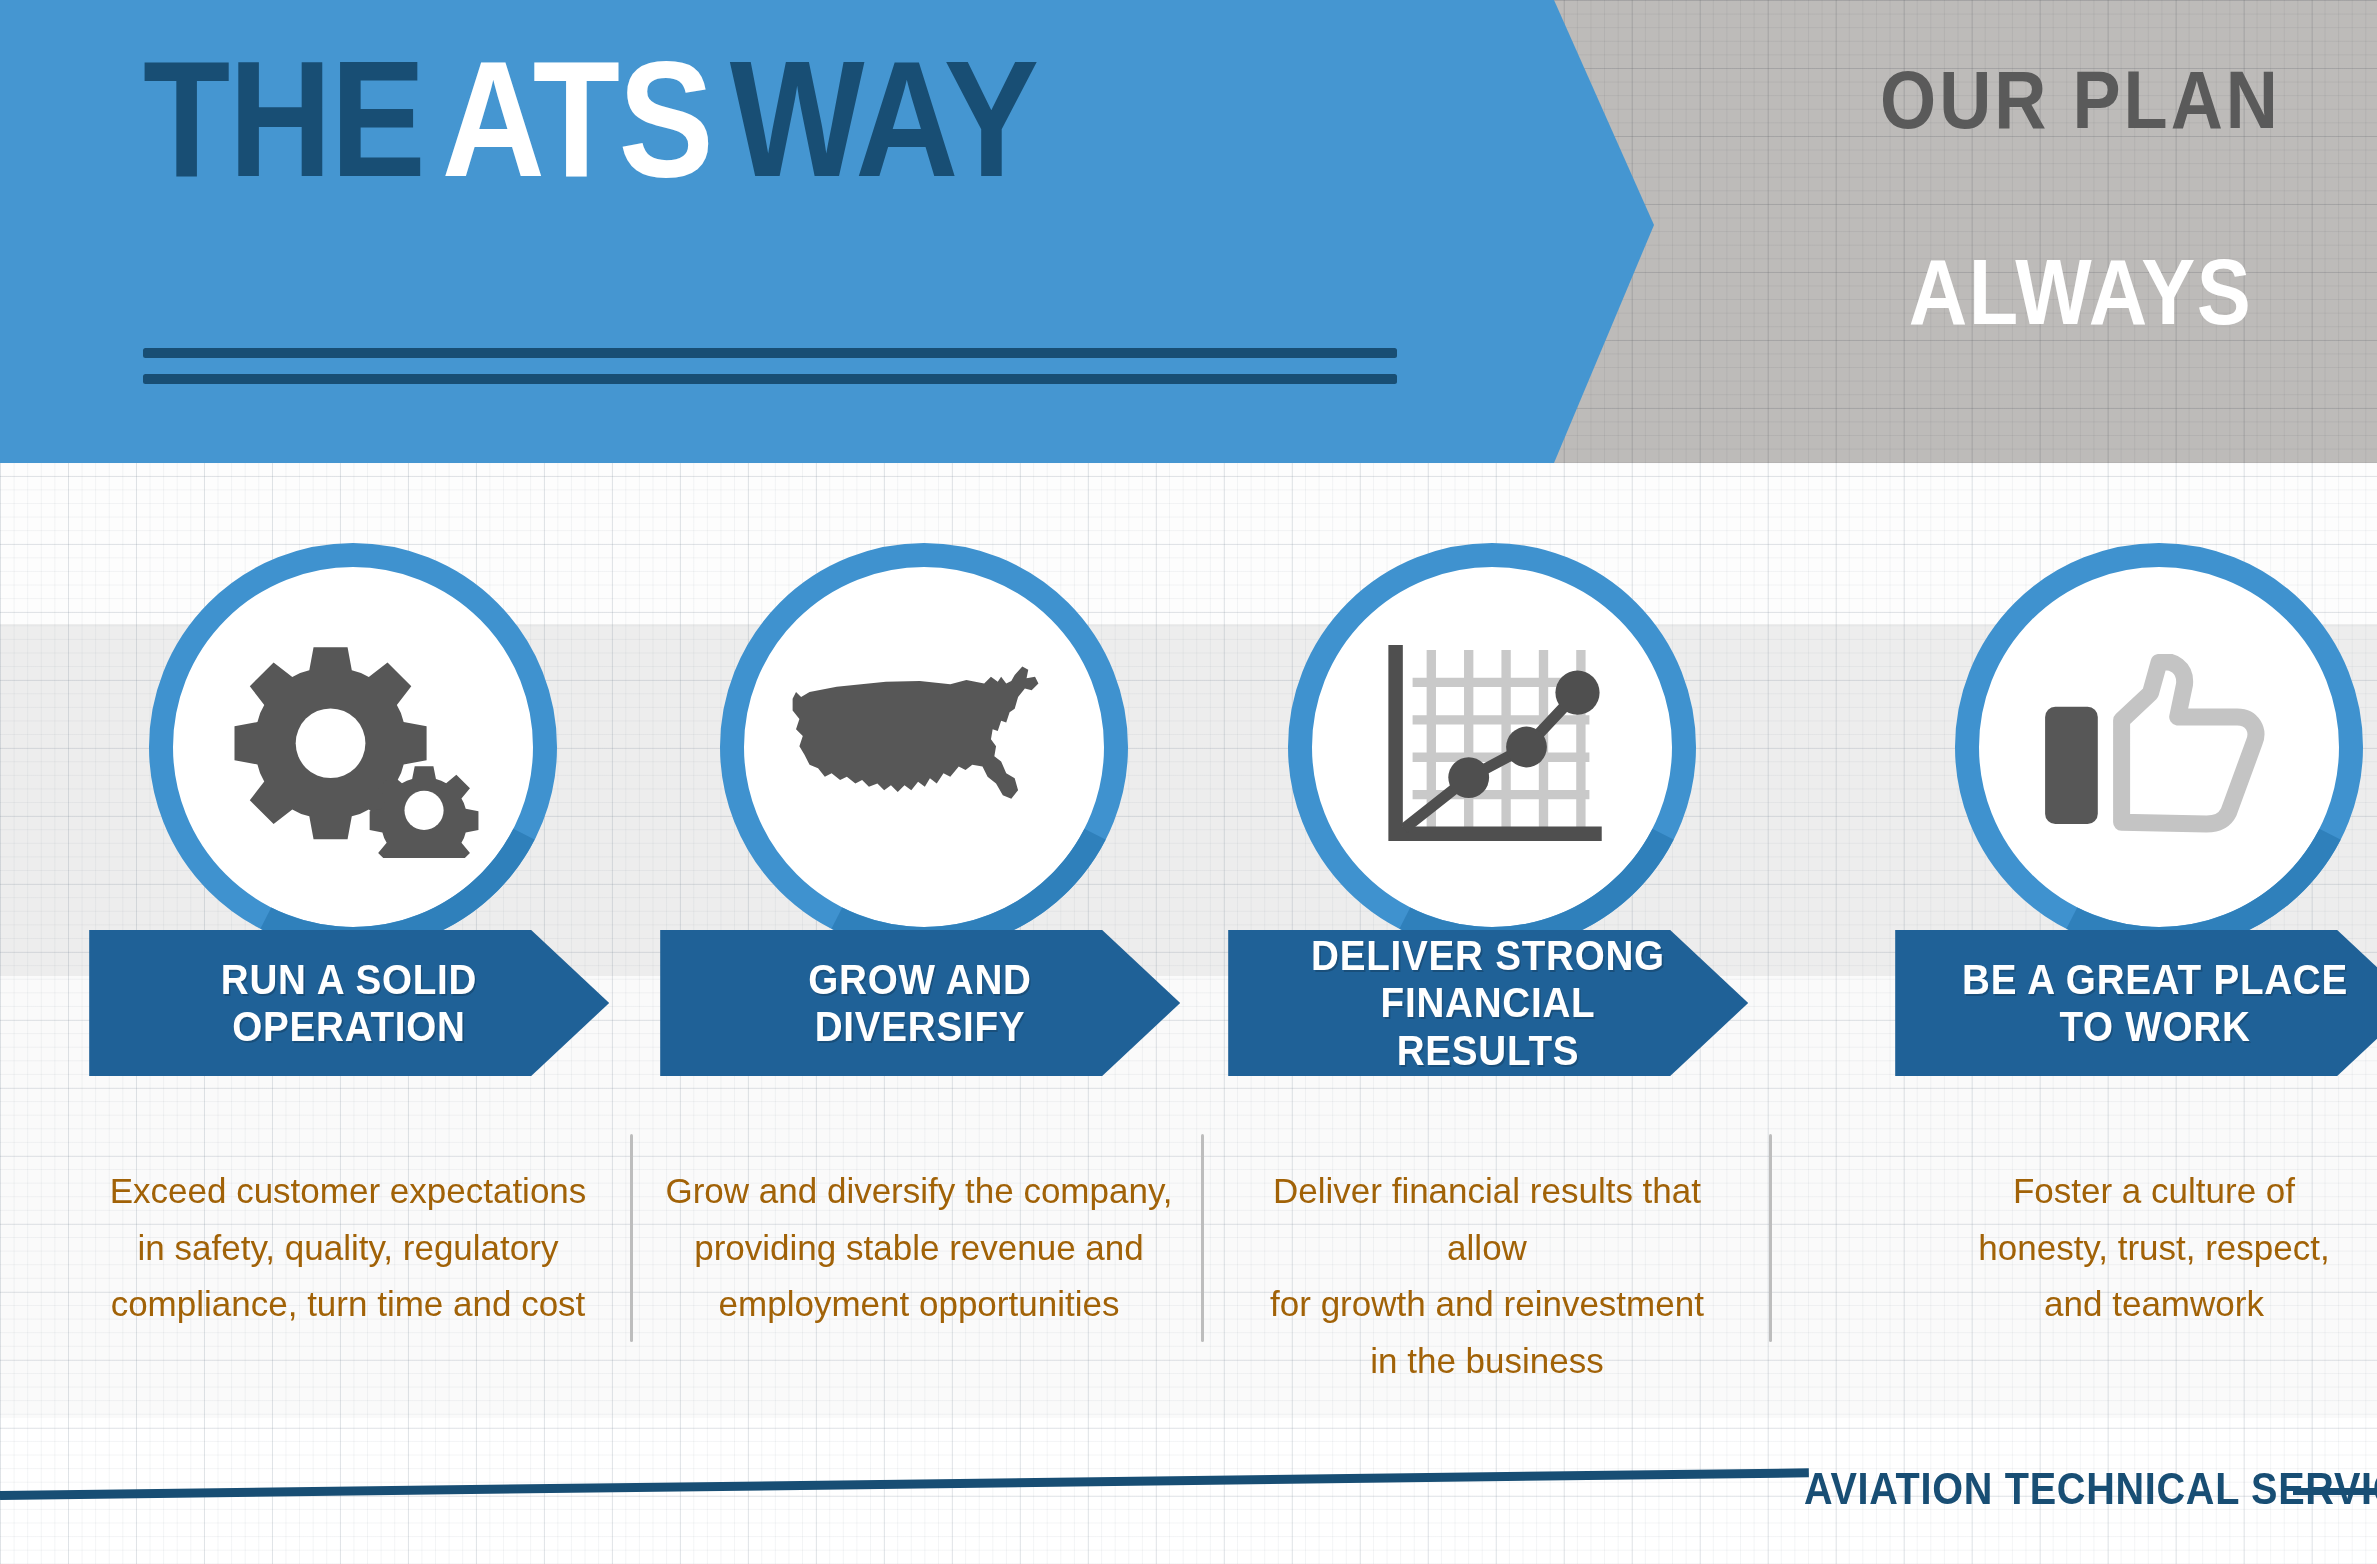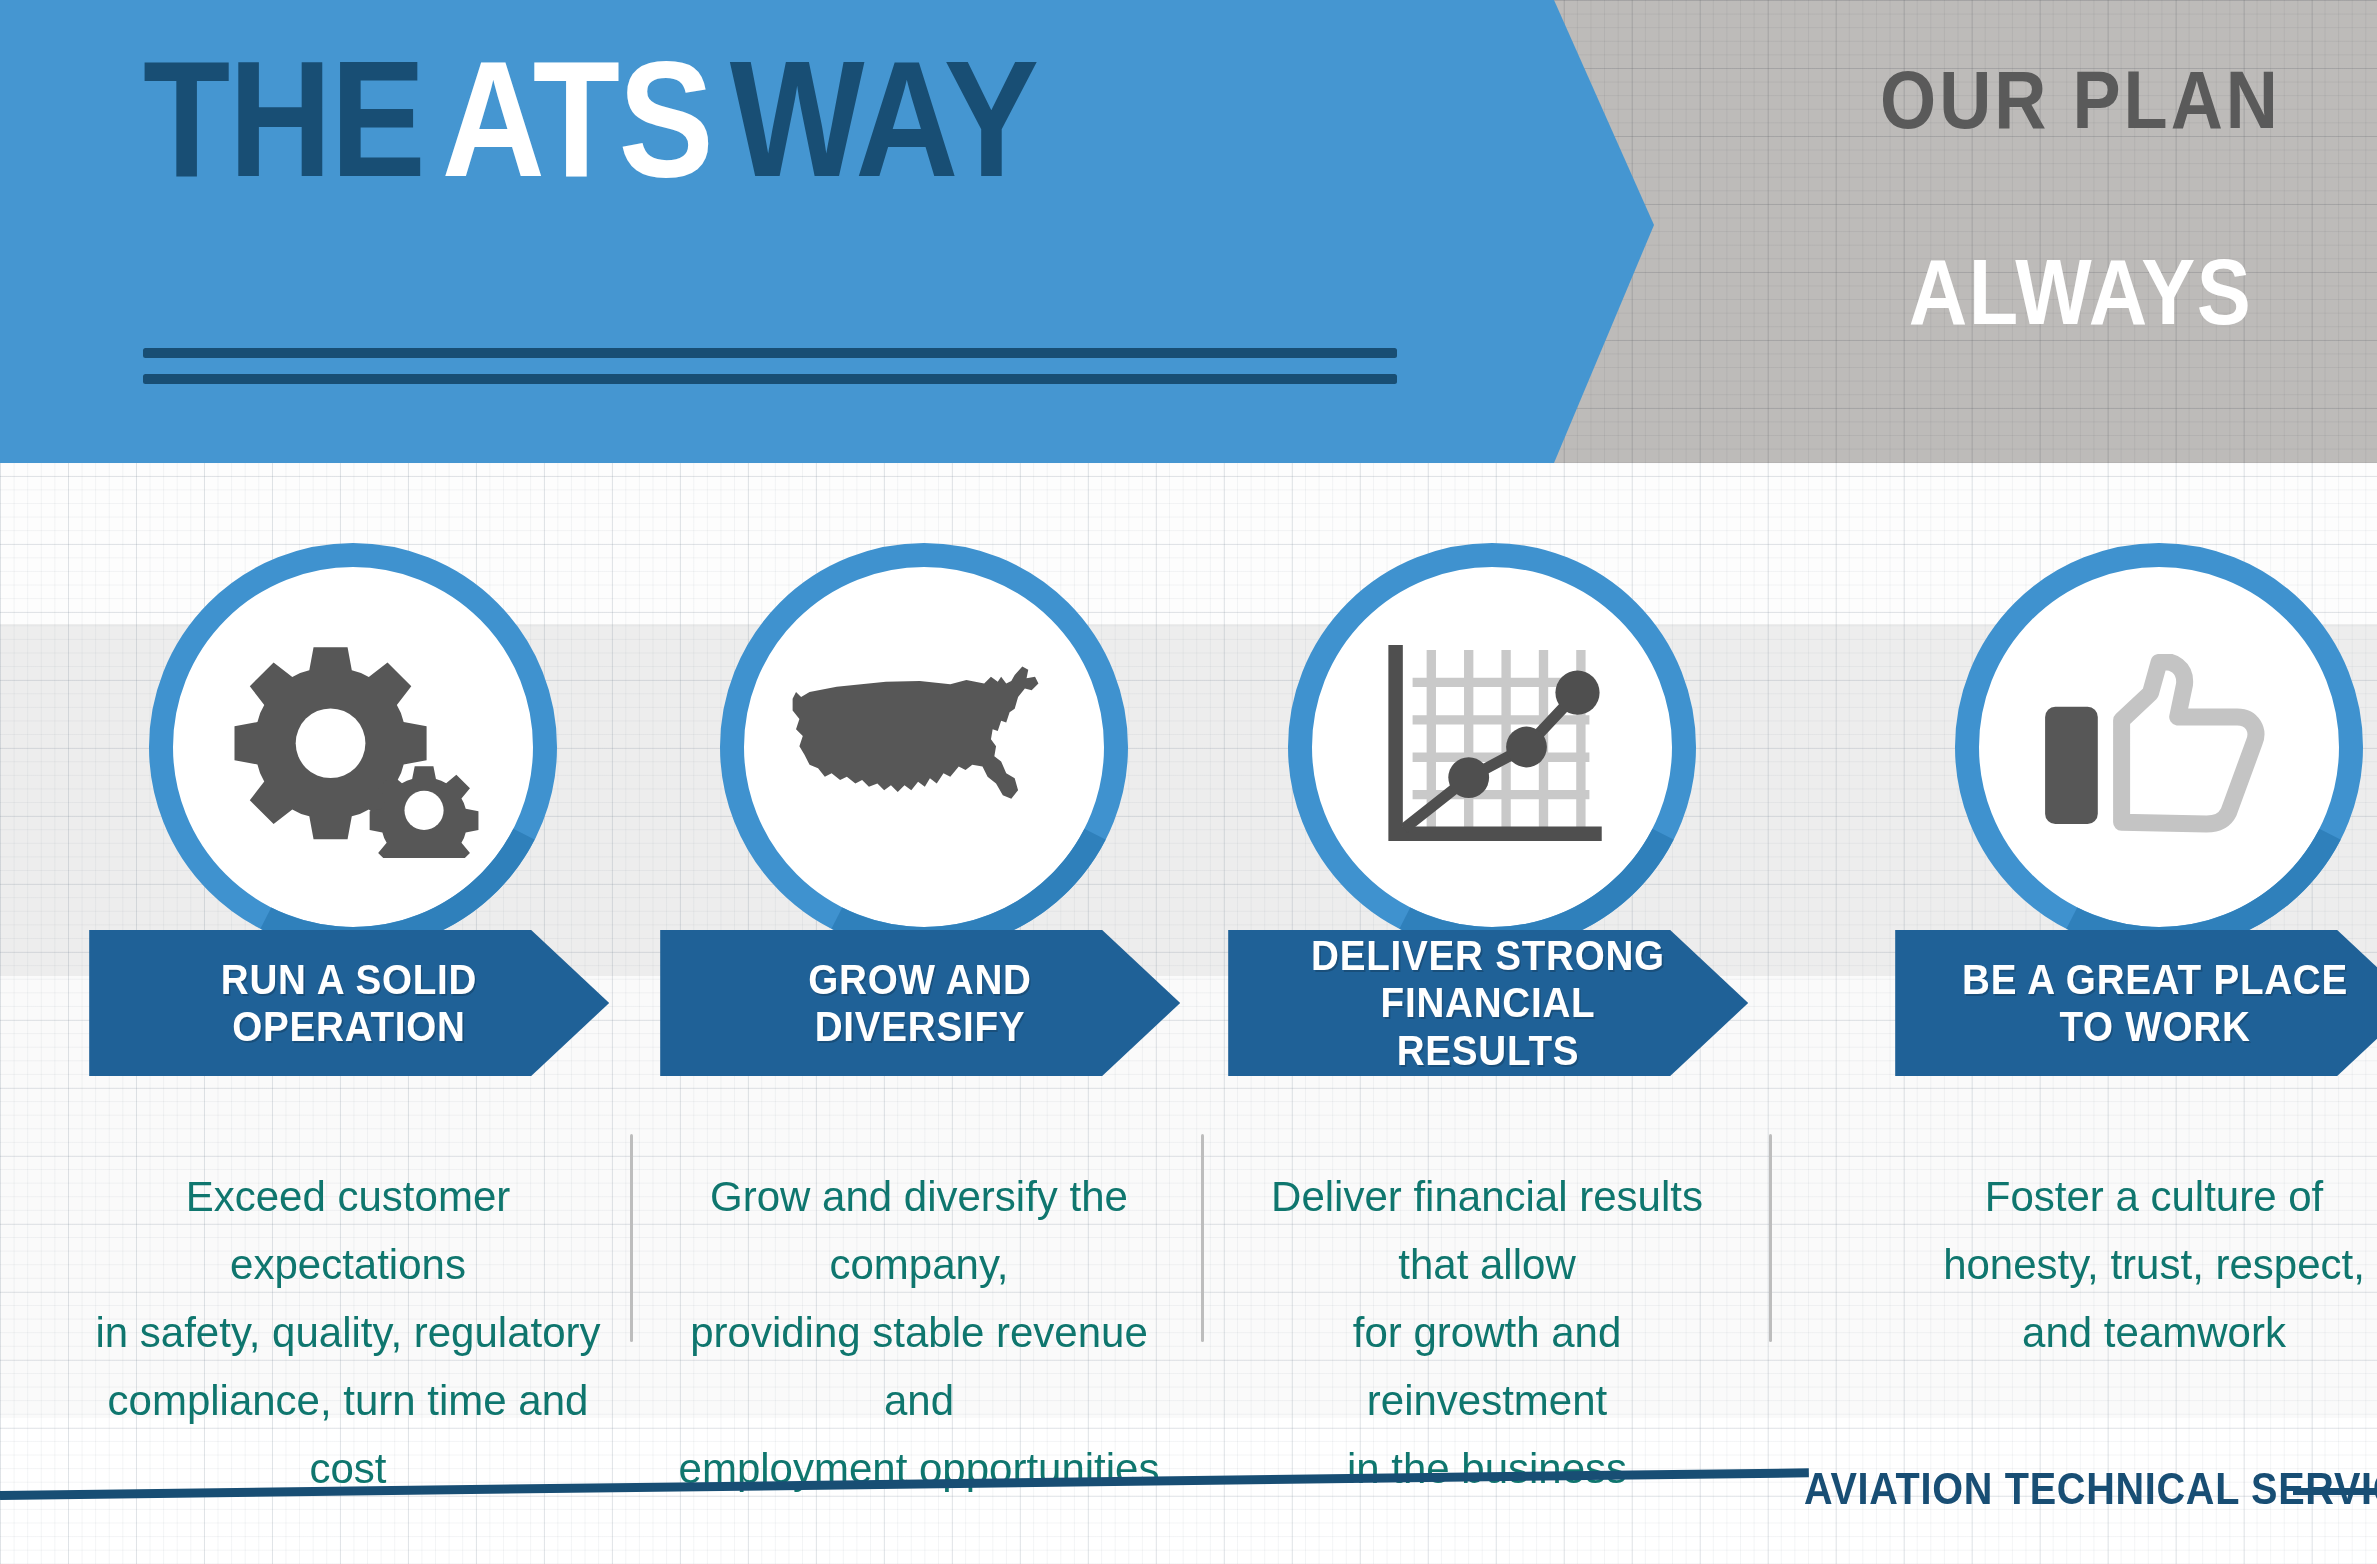--- a/index.html
+++ b/index.html
@@ -142,22 +142,22 @@
   
   .divider{
     position:absolute;left:545px;top:1134px;width:3.4px;height:208px;
     background:#bdbdbd;border-radius:1.7px;
   }
 
   
   .copy{
     position:absolute;left:8.5px;top:1163px;width:509px;
     text-align:center;
-    font-size:42px;line-height:1.62;
-    color:#0f766e;
+    font-size:35px;line-height:1.62;
+    color:#a16207;
     white-space:pre-line;
     font-family:"Liberation Sans", sans-serif;
   }
 
   
   .footer-line-left{
     position:absolute;left:0;top:1491px;width:1809px;height:9.3px;
     background:#184e74;
     transform-origin:left center;
     transform:rotate(-0.72deg);

